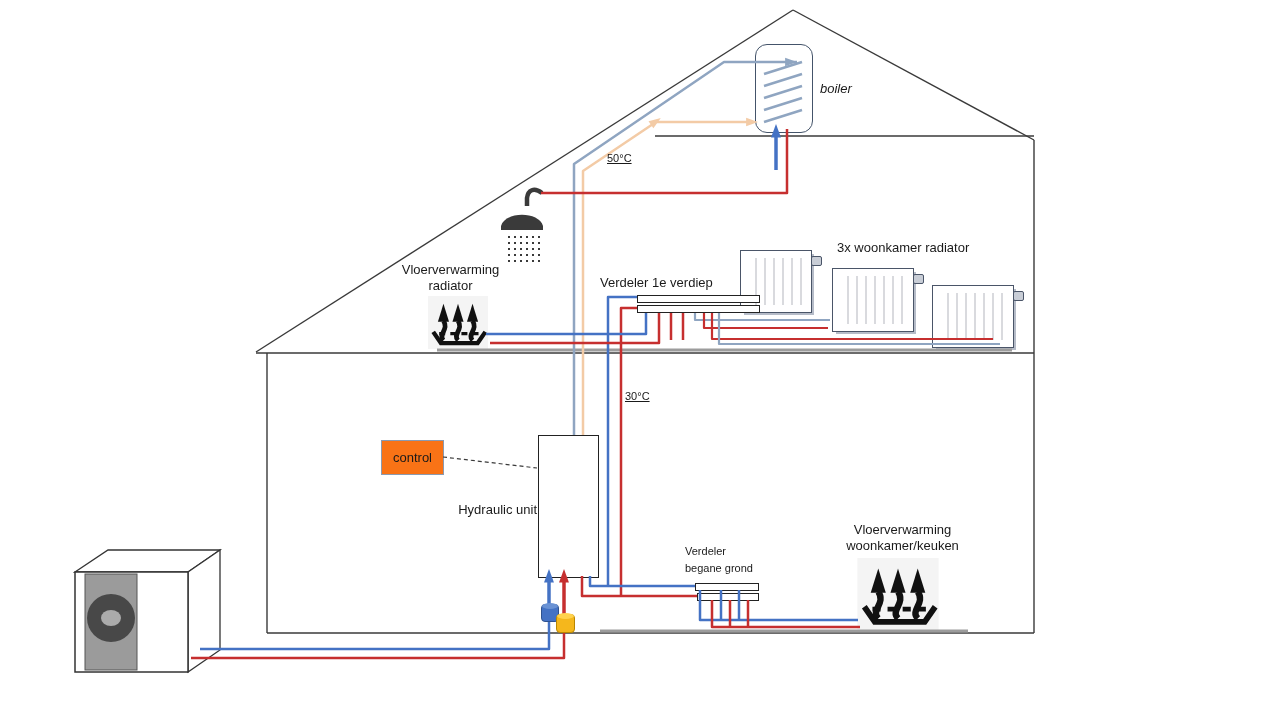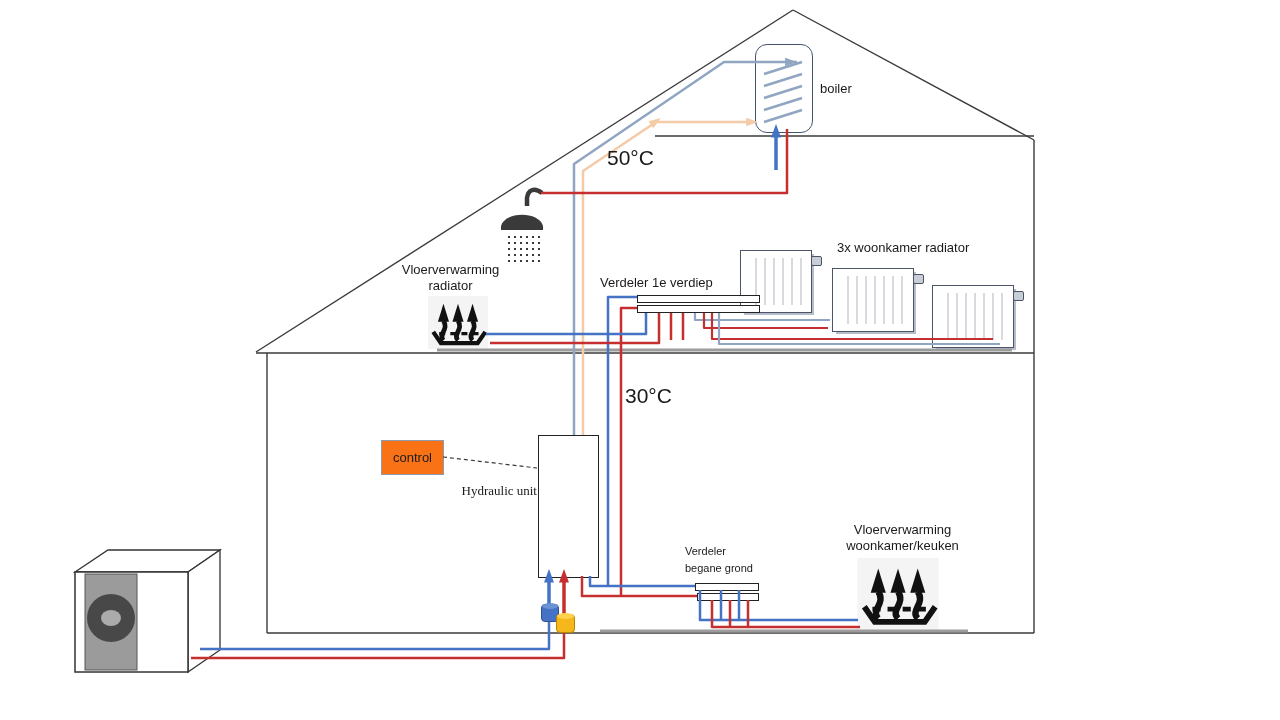--- a/index.html
+++ b/index.html
@@ -1,20 +1,20 @@
 <!DOCTYPE html>
 <html><head>
 <meta charset="utf-8">
 <style>
   html,body{margin:0;padding:0;background:#fff;}
   body{width:1280px;height:720px;position:relative;overflow:hidden;
        font-family:"Liberation Sans", sans-serif;color:#1a1a1a;}
   .lbl{position:absolute;font-size:13px;line-height:16px;color:#1a1a1a;white-space:nowrap;z-index:6;}
   .lbl.center{text-align:center;white-space:normal;}
-  .temp{font-size:21px;}
+  .temp{font-size:11px;text-decoration:underline;}
   
   .comp{position:absolute;z-index:2;}
   .boiler{left:755px;top:44px;width:56px;height:87px;border:1.5px solid #44546a;border-radius:12px;background:#fff;}
   .hydraulic{left:538px;top:435px;width:59px;height:141px;border:1.3px solid #222;background:#fff;}
   .controlbox{left:381px;top:440px;width:61px;height:33px;border:1px solid #8b9ab0;background:#f97316;
               display:flex;align-items:center;justify-content:center;font-size:13px;}
   .bar{position:absolute;background:#fff;border:1px solid #222;z-index:2;}
   .radiator{position:absolute;background:#fff;border:1.2px solid #4a5568;box-shadow:3px 3px 0 -1px #b6bcc8;z-index:2;}
   .fins{position:absolute;left:7px;right:7px;top:7px;bottom:7px;
         background:repeating-linear-gradient(90deg,transparent 0 7px,#d9dade 7px 9px);}
@@ -157,33 +157,33 @@
     <polyline points="719,313 719,344 1000,344" fill="none" stroke="#8fa5c1" stroke-width="2.2" stroke-linejoin="round"></polyline>
     <polyline points="443,457 537,468" fill="none" stroke="#3a3a3a" stroke-width="1.2" stroke-linejoin="round" stroke-dasharray="4,3"></polyline>
     <polygon points="557,577 543.4,572.04 543.4,581.96" transform="rotate(-90 549 577)" fill="#4472c4"></polygon>
     <polygon points="572,577 558.4,572.04 558.4,581.96" transform="rotate(-90 564 577)" fill="#c62f2f"></polygon>
     <polygon points="784,132 770.4,127.04 770.4,136.96" transform="rotate(-90 776 132)" fill="#4472c4"></polygon>
     <polygon points="758,122 746.1,117.66 746.1,126.34" transform="rotate(0 751 122)" fill="#f3cba6"></polygon>
     <polygon points="662,122 650.1,117.66 650.1,126.34" transform="rotate(-34 655 122)" fill="#f3cba6"></polygon>
     <polygon points="797,62 785.1,57.66 785.1,66.34" transform="rotate(0 790 62)" fill="#8fa5c1"></polygon>
   </svg>
 
-<div class="lbl" style="left:820px;top:81px;">boiler</div>
+<div class="lbl" style="left:820px;top:81px;font-style:italic;">boiler</div>
 <div class="lbl temp" style="left:607px;top:150px;">50°C</div>
 <div class="lbl temp" style="left:625px;top:388px;">30°C</div>
 
 <div class="lbl center" style="left:393px;top:262px;width:115px;">
   <div>Vloerverwarming</div>
   <div>radiator</div>
 </div>
 
 <div class="lbl" style="left:600px;top:275px;text-align:right;">Verdeler 1e verdiep</div>
 <div class="lbl" style="left:837px;top:240px;">3x woonkamer radiator</div>
 
-<div class="lbl" style="left:440px;top:483px;width:97px;text-align:right;font-family:Liberation Serif, serif;">Hydraulic unit</div>
+<div class="lbl" style="left:440px;top:502px;width:97px;text-align:right;">Hydraulic unit</div>
 
 <div class="lbl" style="left:685px;top:543px;font-size:11px;line-height:17px;">
   <div>Verdeler</div>
   <div>begane grond</div>
 </div>
 
 <div class="lbl center" style="left:845px;top:522px;width:115px;">
   <div>Vloerverwarming</div>
   <div>woonkamer/keuken</div>
 </div>

